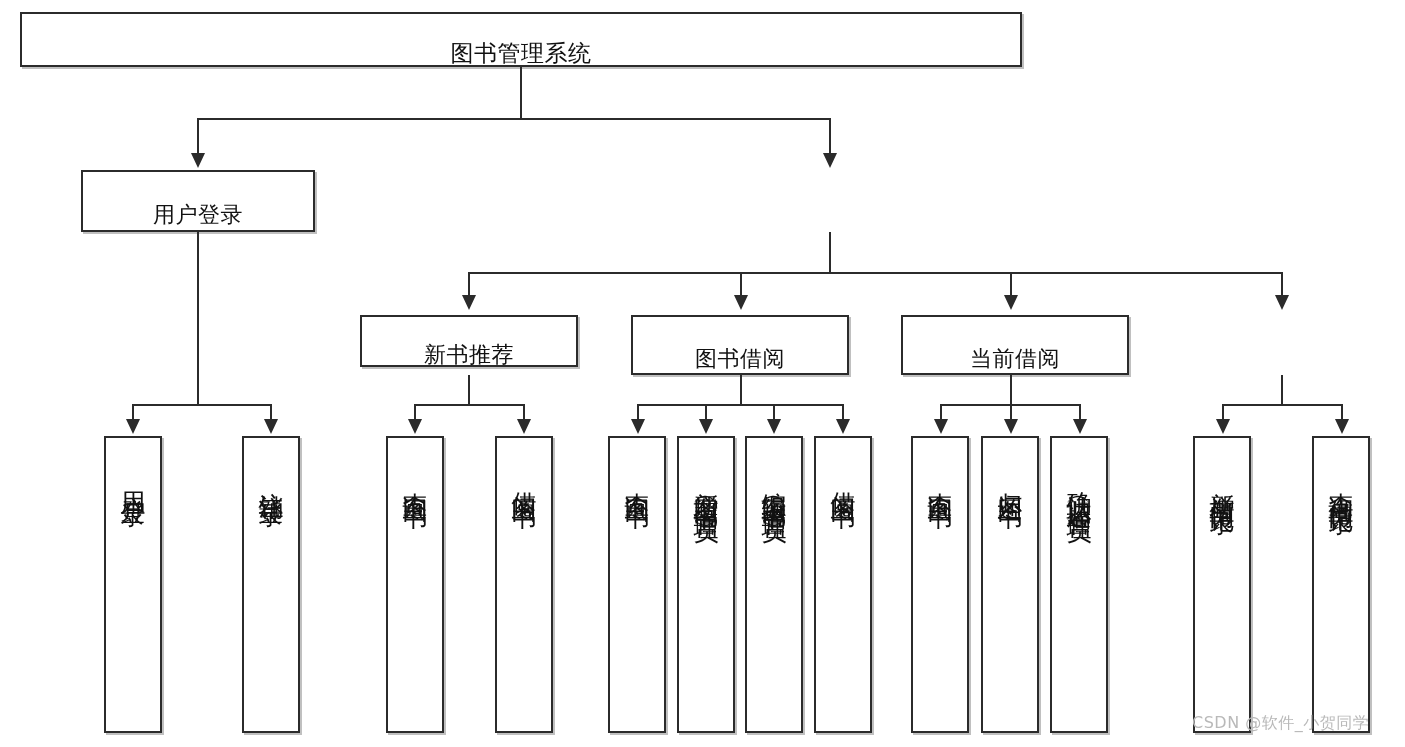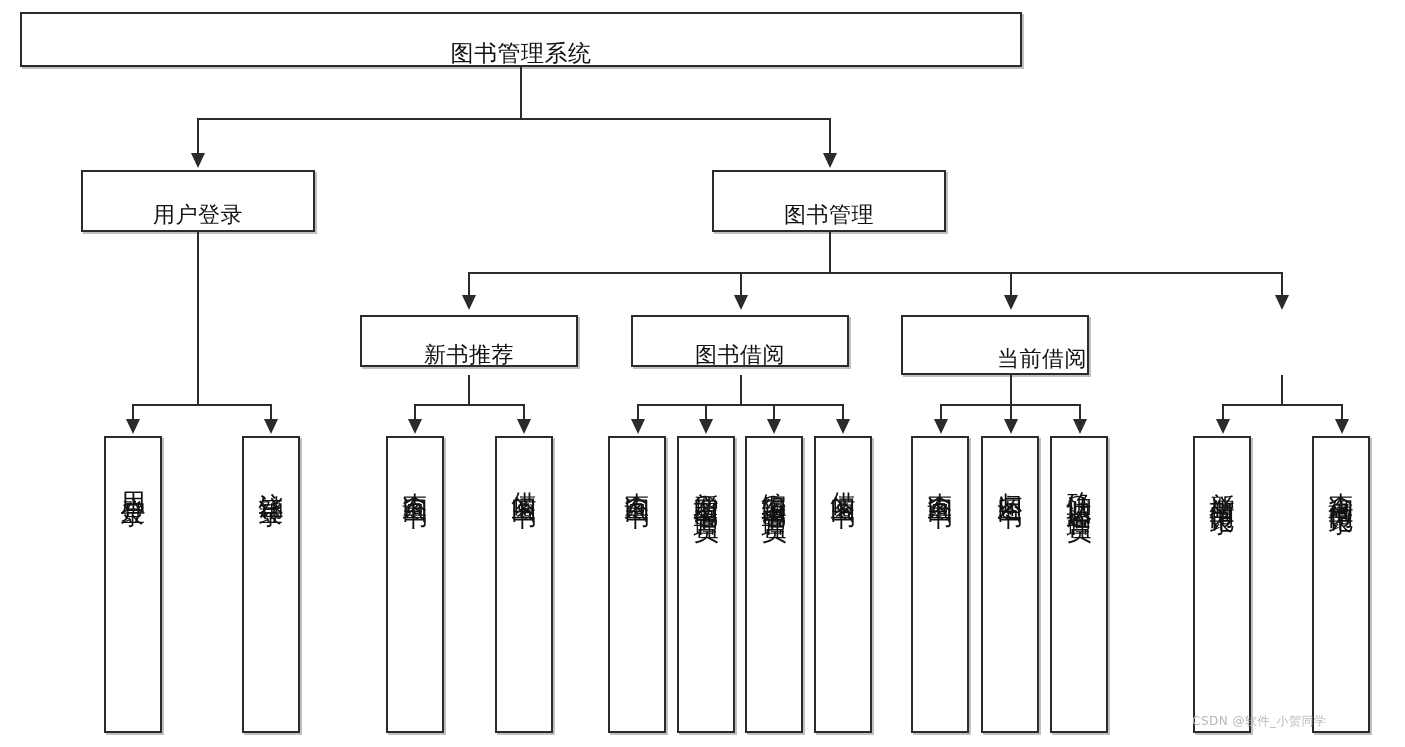--- a/index.html
+++ b/index.html
@@ -72,21 +72,21 @@
     position: absolute;
     width: 0;
     height: 0;
     border-left: 7px solid transparent;
     border-right: 7px solid transparent;
     border-top: 15px solid #2b2b2b;
   }
   
   .watermark {
     position: absolute;
-    font-size: 12px;
+    font-size: 16px;
     color: #b9b9b9;
     white-space: nowrap;
     letter-spacing: 0.5px;
     user-select: none;
   }
 </style>
 </head>
 <body>
 
 <div id="canvas">
@@ -102,23 +102,20 @@
   <div class="vline" style="left:197px; top:118px; height:37px;"></div>
   <div class="arrow" style="left:191px; top:153px;"></div>
 
   <div class="vline" style="left:829px; top:118px; height:37px;"></div>
   <div class="arrow" style="left:823px; top:153px;"></div>
 
   <div class="node horiz" style="left:81px; top:170px; width:234px; height:62px;">
     <span class="label">用户登录</span>
   </div>
 
-  <div class="node horiz" style="left:712px; top:170px; width:234px; height:62px;">
-    <span class="label">图书管理</span>
-  </div>
 
   <div class="vline" style="left:197px; top:232px; height:172px;"></div>
   <div class="hline" style="left:132px; top:404px; width:138px;"></div>
   <div class="vline" style="left:132px; top:404px; height:17px;"></div>
   <div class="arrow" style="left:126px; top:419px;"></div>
   <div class="vline" style="left:270px; top:404px; height:17px;"></div>
   <div class="arrow" style="left:264px; top:419px;"></div>
 
   <div class="vline" style="left:829px; top:232px; height:40px;"></div>
   <div class="hline" style="left:468px; top:272px; width:814px;"></div>
@@ -131,24 +128,24 @@
 
   <div class="vline" style="left:1010px; top:272px; height:25px;"></div>
   <div class="arrow" style="left:1004px; top:295px;"></div>
 
   <div class="vline" style="left:1281px; top:272px; height:25px;"></div>
   <div class="arrow" style="left:1275px; top:295px;"></div>
 
   <div class="node horiz" style="left:360px; top:315px; width:218px; height:52px;">
     <span class="label">新书推荐</span>
   </div>
-  <div class="node horiz" style="left:631px; top:315px; width:218px; height:52px;">
+  <div class="node horiz" style="left:631px; top:315px; width:218px; height:60px;">
     <span class="label">图书借阅</span>
   </div>
-  <div class="node horiz" style="left:901px; top:315px; width:188px; height:60px;justify-content:flex-end;">
+  <div class="node horiz" style="left:901px; top:315px; width:228px; height:60px;">
     <span class="label">当前借阅</span>
   </div>
 
   <div class="vline" style="left:468px; top:375px; height:29px;"></div>
   <div class="hline" style="left:414px; top:404px; width:110px;"></div>
   <div class="vline" style="left:414px; top:404px; height:17px;"></div>
   <div class="arrow" style="left:408px; top:419px;"></div>
   <div class="vline" style="left:523px; top:404px; height:17px;"></div>
   <div class="arrow" style="left:517px; top:419px;"></div>
 

